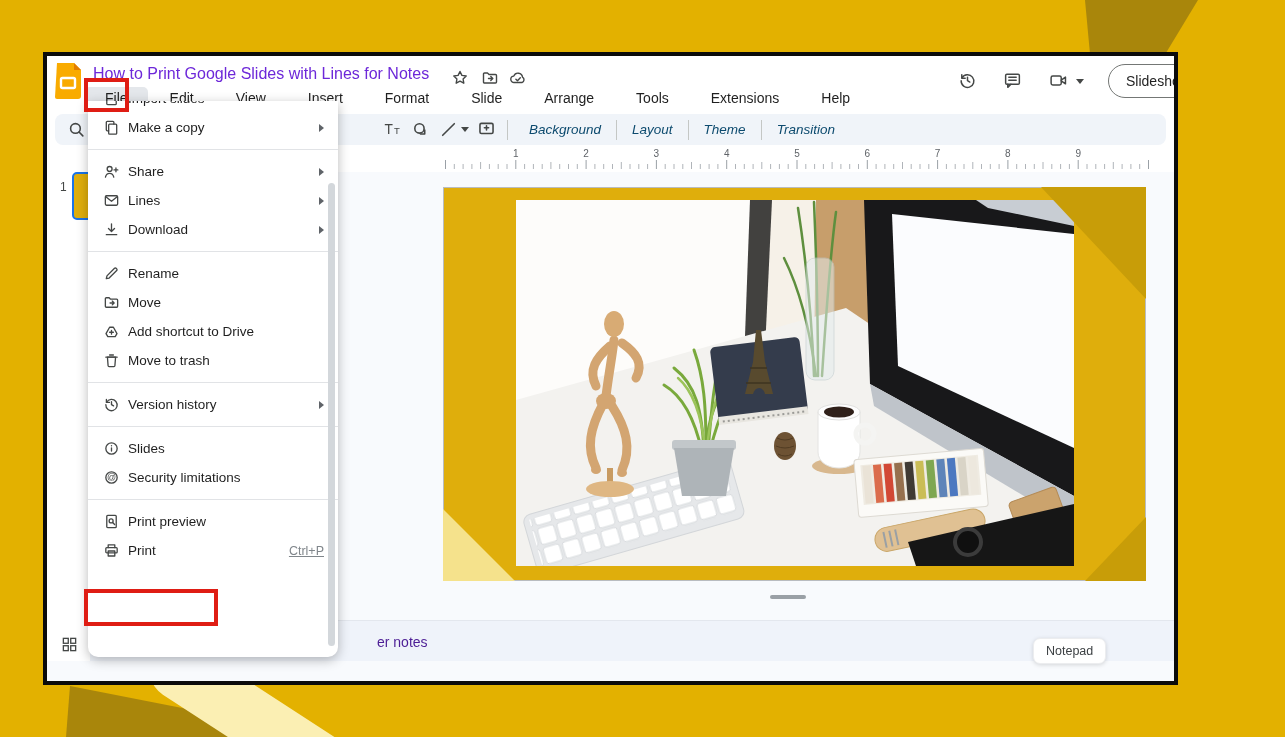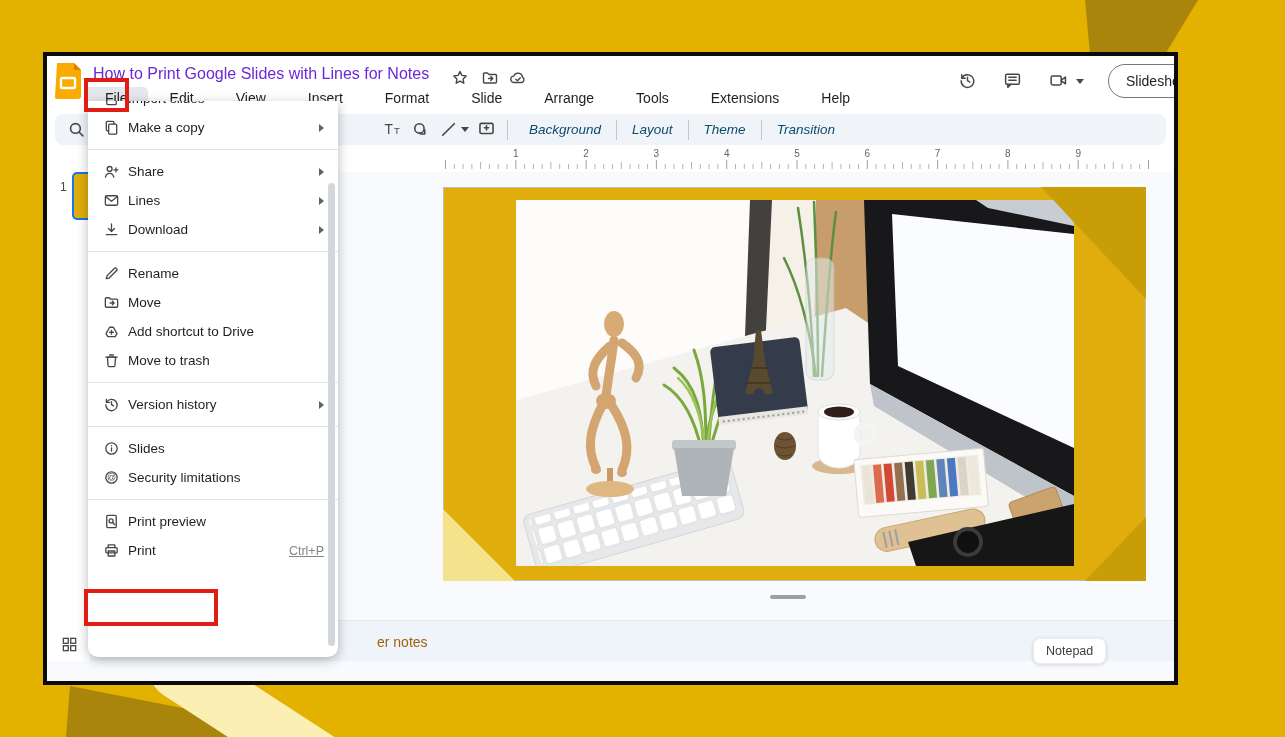--- a/index.html
+++ b/index.html
@@ -46,21 +46,21 @@
     background:#DFAE0C;box-sizing:border-box;}
   #grid-view-btn{left:14px;top:464px;width:17px;height:17px;}
   #grid-view-btn svg{width:100%;height:100%;stroke:#444746;fill:none;stroke-width:1.4;}
   #slide{left:396px;top:15px;width:703px;height:394px;background:#DFAE0C;
     border:1px solid #b9bcc0;box-sizing:border-box;}
   #photo{left:72px;top:12px;width:558px;height:366px;overflow:hidden;}
   #slide-decor{left:-1px;top:-1px;pointer-events:none;}
   #notes-handle{left:723px;top:423px;width:36px;height:4px;background:#9AA0A6;border-radius:2px;}
   
   #notes-bar{left:43px;top:564px;width:1084px;height:41px;background:#EFF3FA;border-top:1px solid #E3E7EE;}
-  #notes-text{left:287px;top:13px;font-size:14px;color:#a16207;}
+  #notes-text{left:287px;top:13px;font-size:14px;color:#4c1d95;}
   #bottom-strip{left:0;top:605px;width:1127px;height:20px;background:#F8FAFD;}
   #notepad-btn{left:986px;top:582px;padding:5px 12px;background:#fff;border:1px solid #ECEDEF;
     border-radius:7px;font-size:12.5px;color:#3c4043;box-shadow:0 1px 4px rgba(0,0,0,.15);z-index:6;}
   
   #file-menu{left:41px;top:45px;width:250px;height:556px;background:#ffffff;border-radius:0 0 10px 10px;
     box-shadow:0 3px 12px rgba(0,0,0,.28);z-index:10;overflow:hidden;}
   #file-menu-list{position:absolute;left:0;top:0;width:100%;}
   .fm-row{display:flex;align-items:center;height:29px;padding:0 14px 0 15px;box-sizing:border-box;}
   .fm-partial{margin-top:-17px;}
   .fm-ic{width:17px;height:17px;margin-right:8px;flex:none;}

